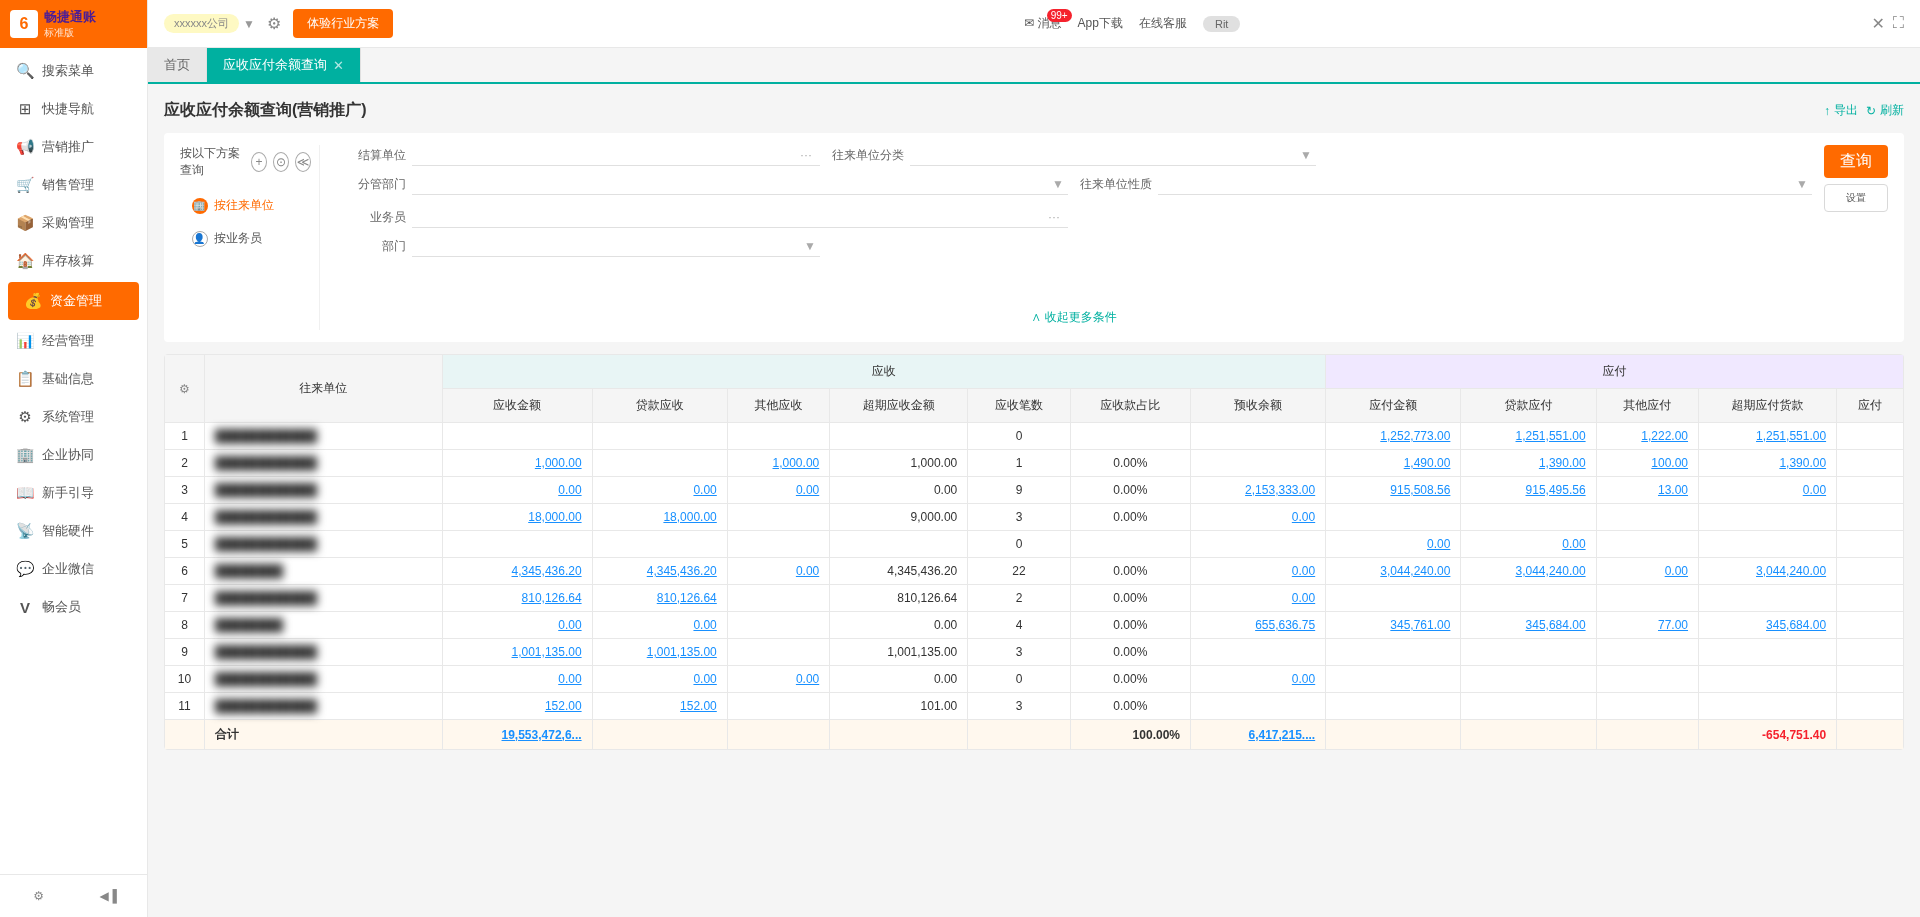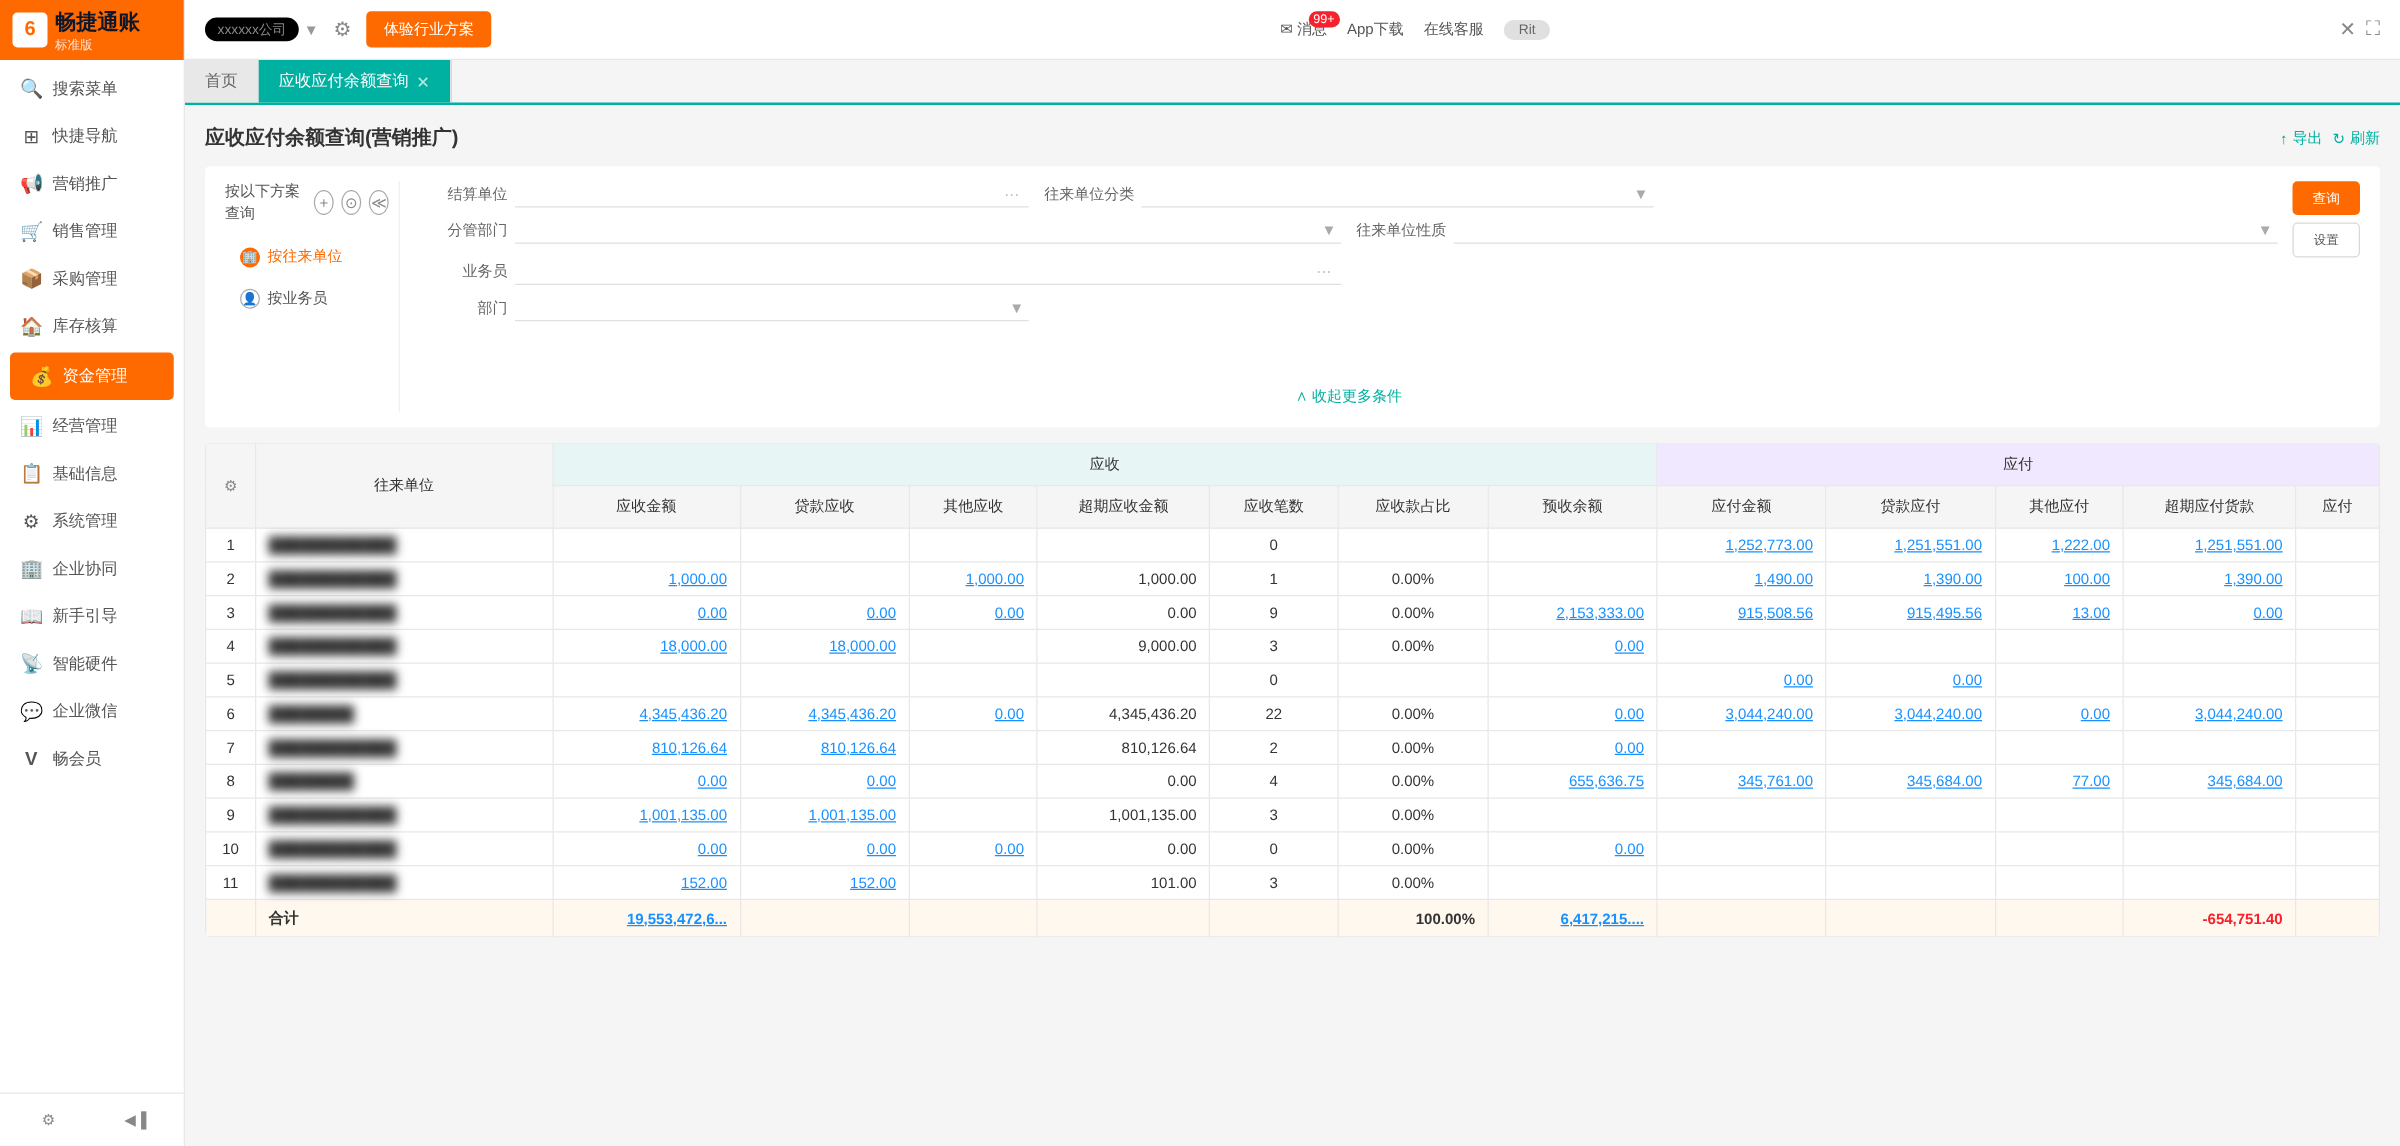--- a/index.html
+++ b/index.html
@@ -2,21 +2,21 @@
 <html><head>
   <meta charset="utf-8">
   <style>
     * { box-sizing: border-box; margin: 0; padding: 0; }
     body { font-family: 'Microsoft YaHei', Arial, sans-serif; font-size: 12px; background: #f0f2f5; color: #333; display: flex; height: 917px; overflow: hidden; }
 
     
     .sidebar { width: 148px; background: #fff; display: flex; flex-direction: column; border-right: 1px solid #e8e8e8; flex-shrink: 0; }
     .sidebar-logo { background: #ff6a00; padding: 8px 10px; display: flex; align-items: center; gap: 6px; height: 48px; }
     .sidebar-logo-icon { width: 28px; height: 28px; background: #fff; border-radius: 4px; display: flex; align-items: center; justify-content: center; font-size: 16px; color: #ff6a00; font-weight: bold; }
-    .sidebar-logo-text { color: #0f172a; font-size: 17px; font-weight: bold; }
+    .sidebar-logo-text { color: #4c1d95; font-size: 13px; font-weight: bold; }
     .sidebar-logo-sub { color: rgba(255,255,255,0.8); font-size: 10px; }
     .sidebar-menu { flex: 1; overflow-y: auto; padding: 4px 0; }
     .sidebar-item { display: flex; align-items: center; gap: 8px; padding: 10px 16px; cursor: pointer; color: #555; font-size: 13px; }
     .sidebar-item.active { background: #ff6a00; color: #fff; border-radius: 4px; margin: 2px 8px; }
     .sidebar-item.active .sidebar-icon { color: #fff; }
     .sidebar-icon { font-size: 15px; width: 18px; text-align: center; }
     .sidebar-bottom { border-top: 1px solid #e8e8e8; padding: 8px; display: flex; gap: 8px; }
     .sidebar-bottom-btn { flex: 1; display: flex; align-items: center; justify-content: center; padding: 6px; cursor: pointer; color: #888; }
 
     
@@ -44,21 +44,21 @@
 
     
     .page-header { display: flex; align-items: center; justify-content: space-between; margin-bottom: 12px; }
     .page-title { font-size: 16px; font-weight: bold; color: #333; }
     .page-actions { display: flex; gap: 8px; }
     .action-btn { display: flex; align-items: center; gap: 4px; color: #00b0a0; cursor: pointer; font-size: 12px; }
     .filter-label { font-size: 12px; color: #555; }
     .filter-add-btn { width: 20px; height: 20px; border-radius: 50%; border: 1px solid #aaa; display: flex; align-items: center; justify-content: center; cursor: pointer; color: #888; font-size: 12px; }
     .filter-sidebar-item { padding: 8px 12px; cursor: pointer; font-size: 12px; color: #555; display: flex; align-items: center; gap: 6px; }
     .filter-sidebar-item.active { color: #ff6a00; }
-    .query-btn { background: #ff6a00; color: #fff; border: none; border-radius: 4px; padding: 6px 16px; cursor: pointer; font-size: 11px; }
+    .query-btn { background: #ff6a00; color: #fff; border: none; border-radius: 4px; padding: 6px 16px; cursor: pointer; font-size: 16px; }
     .settings-btn { background: #fff; color: #555; border: 1px solid #d9d9d9; border-radius: 4px; padding: 6px 16px; cursor: pointer; font-size: 10px; }
 
     
     .table-wrapper { background: #fff; border-radius: 4px; overflow: auto; }
     .data-table { width: 100%; border-collapse: collapse; font-size: 12px; min-width: 1400px; }
     .data-table th { background: #f5f5f5; border: 1px solid #e8e8e8; padding: 8px 10px; text-align: center; color: #333; font-weight: 500; white-space: nowrap; }
     .data-table td { border: 1px solid #e8e8e8; padding: 6px 10px; text-align: right; color: #333; white-space: nowrap; }
     .data-table td.center { text-align: center; }
     .data-table td.left { text-align: left; }
     .data-table .link { color: #1890ff; text-decoration: underline; cursor: pointer; }
@@ -160,21 +160,21 @@
   <div class="sidebar-bottom">
     <div class="sidebar-bottom-btn">⚙</div>
     <div class="sidebar-bottom-btn">◀▐</div>
   </div>
 </div>
 
 <div class="main">
 
   <div class="topbar">
     <div class="topbar-breadcrumb">
-      <span style="background:#000000;padding:2px 10px;border-radius:10px;color:#888;font-size:11px;">xxxxxx公司</span>
+      <span style="background:#fef9c3;padding:2px 10px;border-radius:10px;color:#888;font-size:11px;">xxxxxx公司</span>
       <span>▼</span>
     </div>
     <span class="topbar-settings-icon">⚙</span>
     <button class="topbar-promo-btn">体验行业方案</button>
     <div class="topbar-right">
       <div class="topbar-badge">
         <span>✉</span>
         <span>消息</span>
         <span class="topbar-badge-count">99+</span>
       </div>

